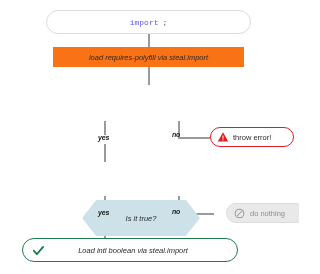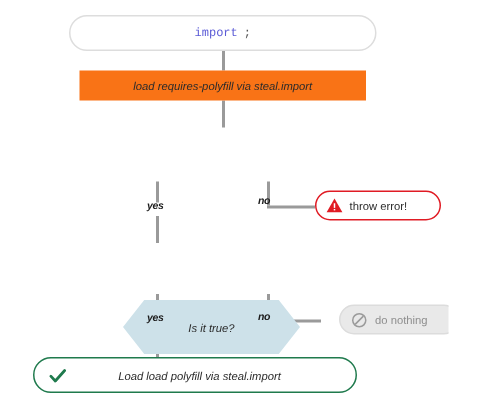--- a/index.html
+++ b/index.html
@@ -193,16 +193,16 @@
     </span>
     <span class="term-label" style="padding-left:4px;">do nothing</span>
   </div>
 
   <div class="term-pill term-success" style="left:22px; top:238px; width:216px; height:24px;">
     <span class="icon-slot" style="width:14px; height:14px;">
       <svg width="13" height="13" viewBox="0 0 24 24" aria-hidden="true">
         <path d="M3.5 12.5 L9 18.5 L20.5 5.5" fill="none" stroke="#1f7a4d" stroke-width="3.4" stroke-linecap="round" stroke-linejoin="round"></path>
       </svg>
     </span>
-    <span class="term-label">Load load polyfill via steal.import</span>
+    <span class="term-label">Load intl boolean via steal.import</span>
   </div>
 
 </div>
 
 </body></html>

